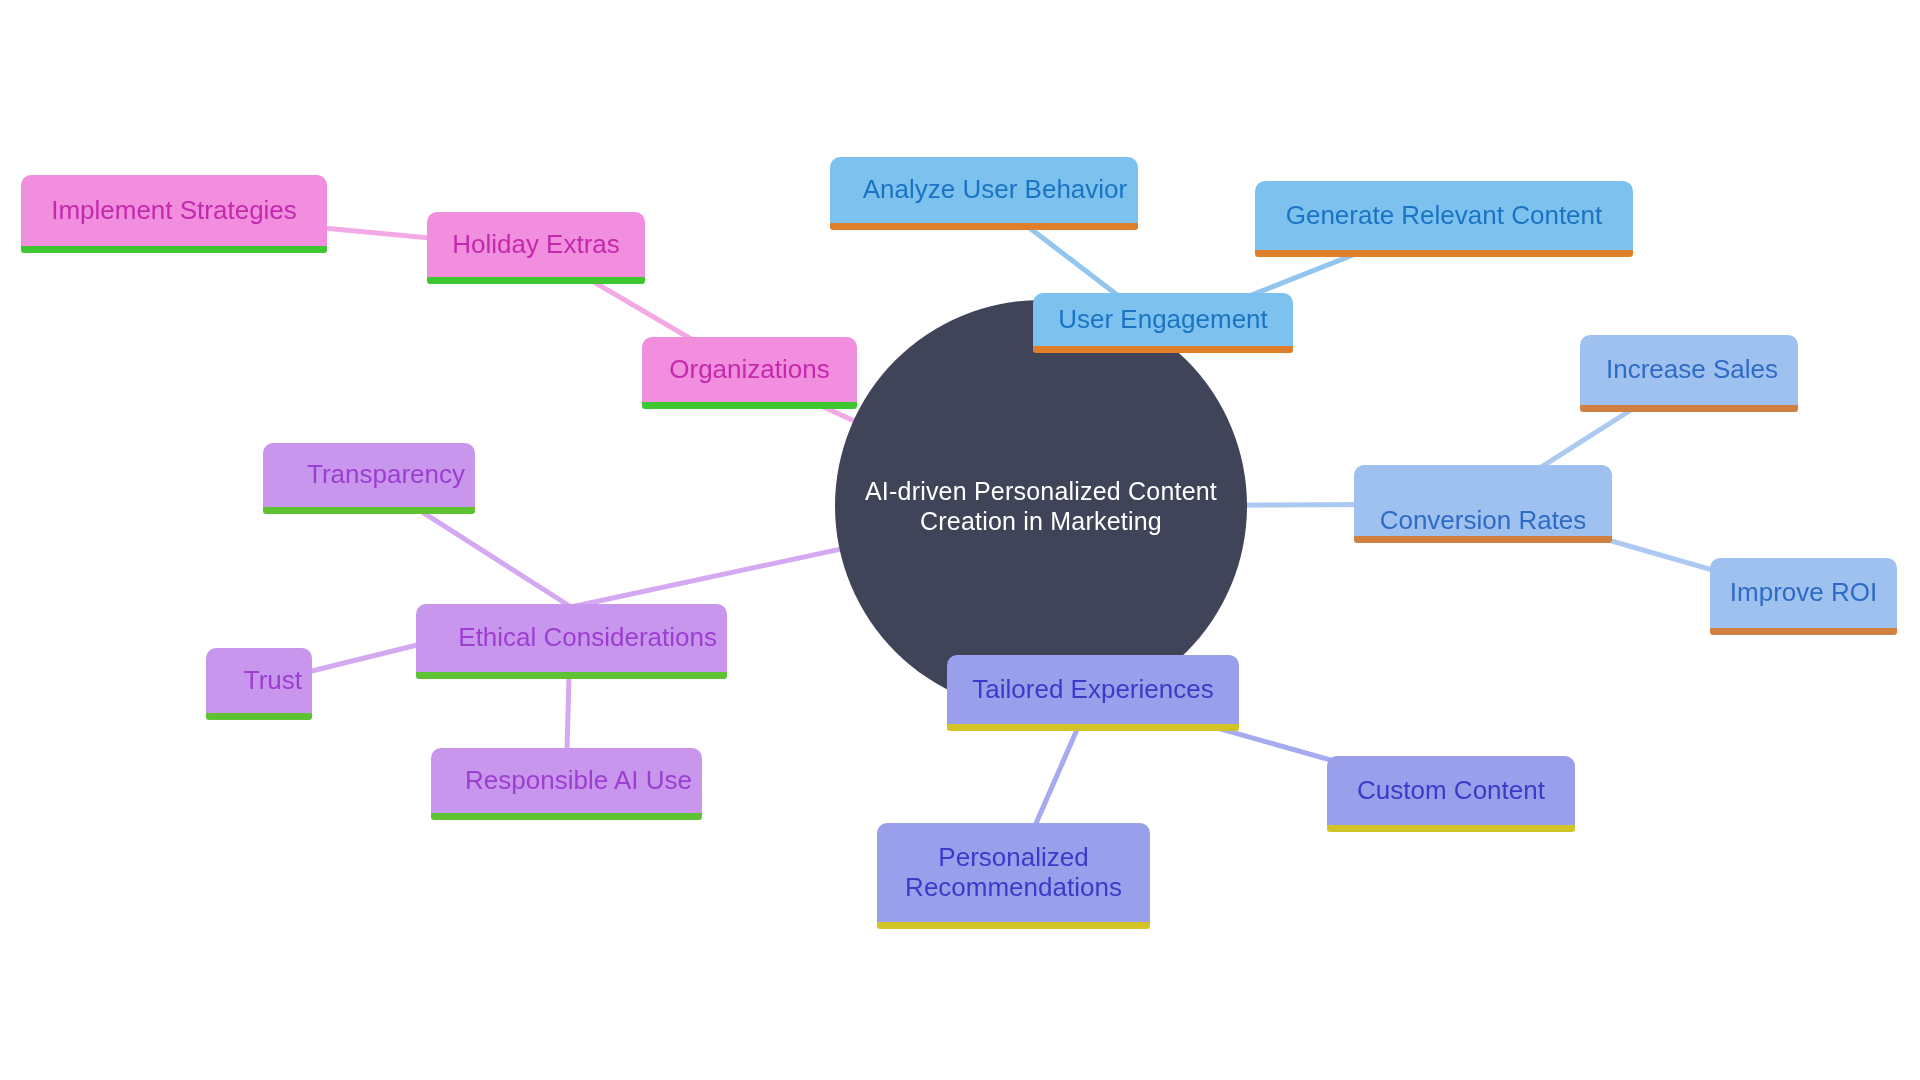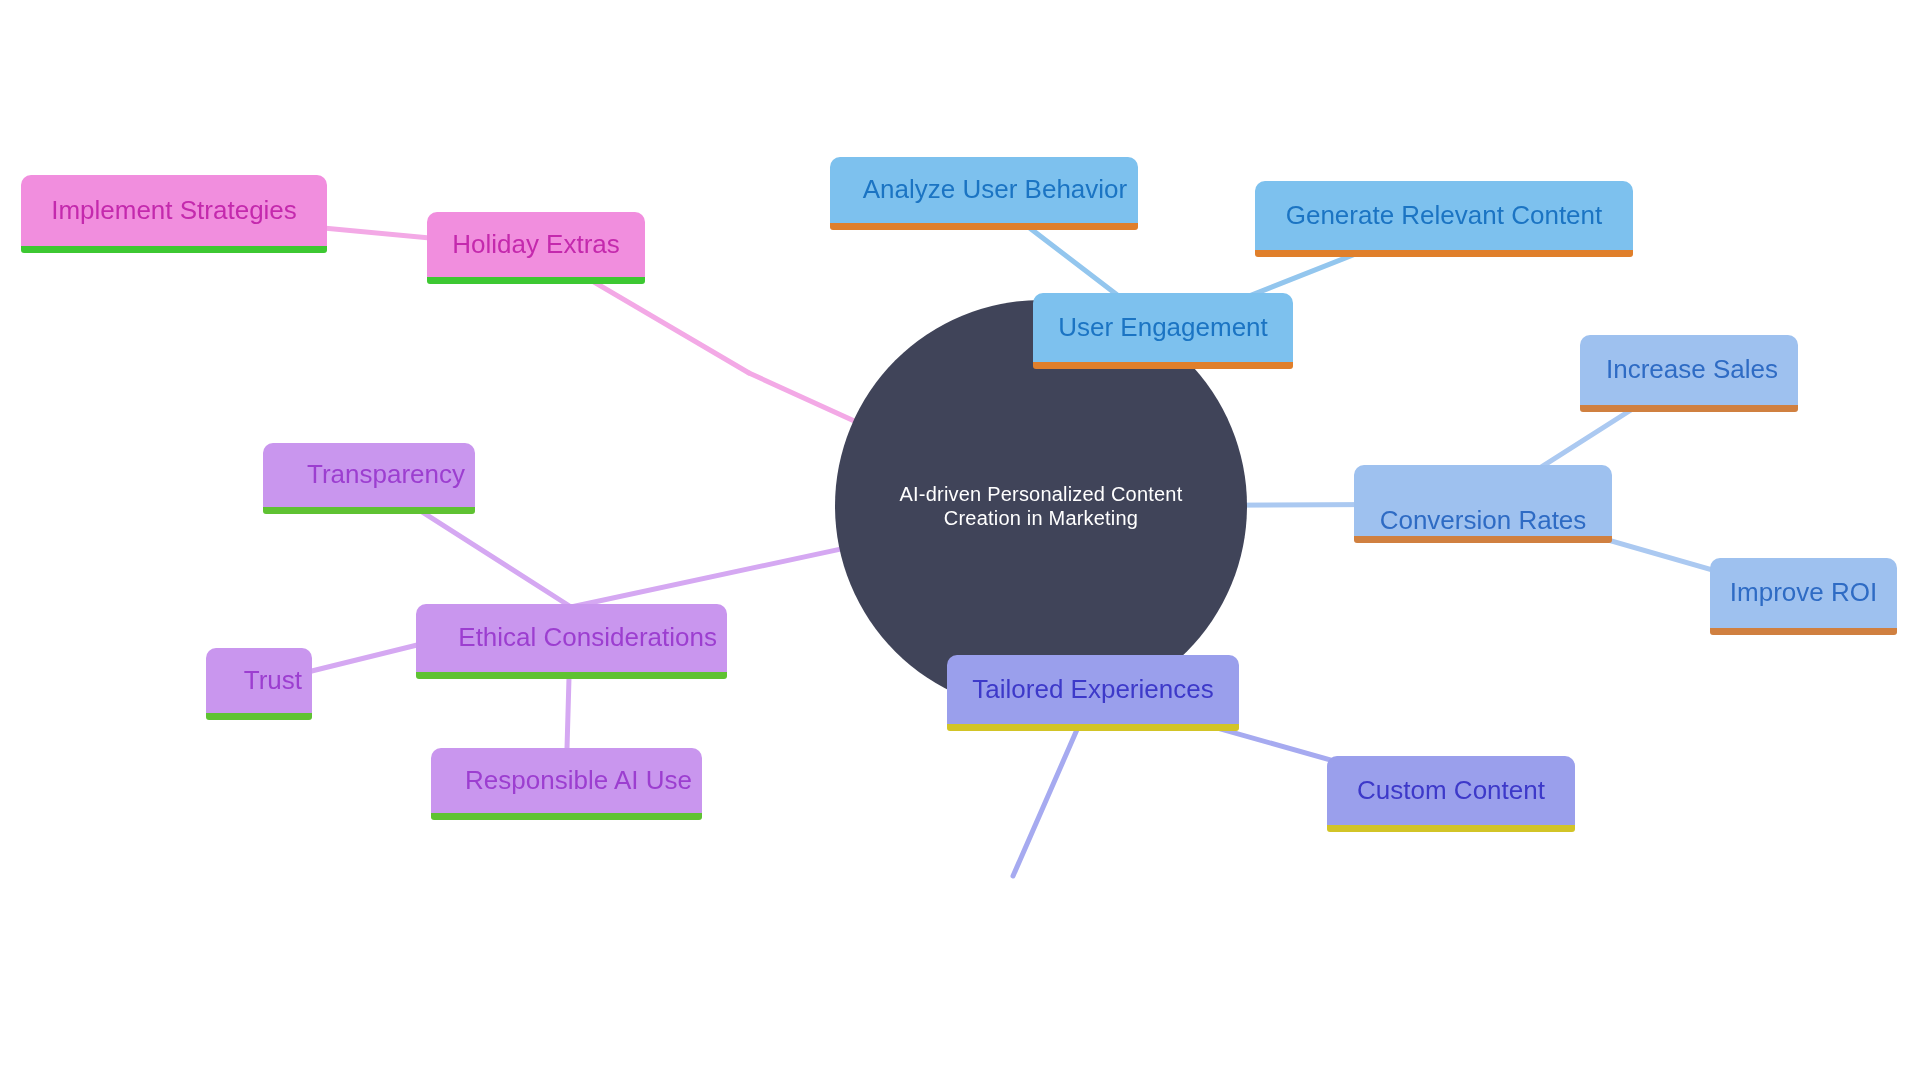--- a/index.html
+++ b/index.html
@@ -23,42 +23,42 @@
     position:absolute;z-index:2;
     left:835px;top:300px;width:412px;height:412px;
     border-radius:50%;
     background:var(--center-fill);
     color:var(--center-text);
     display:flex;align-items:center;justify-content:center;
     text-align:center;
   }
   .center-circle .center-label{
     max-width:360px;
-    font-size:20px;line-height:1.22;font-weight:400;
+    font-size:25px;line-height:1.22;font-weight:400;
     letter-spacing:.2px;
   }
 
   .node{
     position:absolute;z-index:3;
     display:flex;align-items:center;justify-content:center;
     text-align:center;
     box-sizing:border-box;
     border-radius:10px 10px 3px 3px;
     font-size:26px;font-weight:500;
     line-height:1.15;
     padding:0 10px;
   }
   .b-engagement{background:var(--engagement-fill);color:var(--engagement-text);border-bottom:7px solid var(--engagement-underline);}
   .b-conversion{background:var(--conversion-fill);color:var(--conversion-text);border-bottom:7px solid var(--conversion-underline);}
   .b-tailored{background:var(--tailored-fill);color:var(--tailored-text);border-bottom:7px solid var(--tailored-underline);}
   .b-ethical{background:var(--ethical-fill);color:var(--ethical-text);border-bottom:7px solid var(--ethical-underline);justify-content:flex-end;}
   .b-organizations{background:var(--organizations-fill);color:var(--organizations-text);border-bottom:7px solid var(--organizations-underline);}
 
   
-  #n-user-engagement{left:1033px;top:293px;width:260px;height:76px;}
+  #n-user-engagement{left:1033px;top:293px;width:260px;height:60px;}
   #n-analyze{left:830px;top:157px;width:308px;height:73px;padding-left:32px;}
   #n-generate{left:1255px;top:181px;width:378px;height:76px;}
   #n-conversion-rates{left:1354px;top:465px;width:258px;height:78px;align-items:flex-end;}
   #n-increase-sales{left:1580px;top:335px;width:218px;height:77px;padding-left:16px;}
   #n-improve-roi{left:1710px;top:558px;width:187px;height:77px;}
   #n-tailored{left:947px;top:655px;width:292px;height:76px;}
   #n-custom-content{left:1327px;top:756px;width:248px;height:76px;align-items:center;}
   #n-personalized-recs{left:877px;top:823px;width:273px;height:106px;}
   #n-ethical{left:416px;top:572px;width:311px;height:75px;margin-top:32px;}
   #n-transparency{left:263px;top:443px;width:212px;height:71px;}
@@ -120,34 +120,40 @@
   <div id="n-improve-roi" class="node b-conversion">
     <span>Improve ROI</span>
   </div>
 
   <div id="n-tailored" class="node b-tailored">
     <span>Tailored Experiences</span>
   </div>
   <div id="n-custom-content" class="node b-tailored">
     <span>Custom Content</span>
   </div>
+  <div id="n-personalized-recs" class="node b-tailored">
+    <span>Personalized Recommendations</span>
+  </div>
 
   <div id="n-ethical" class="node b-ethical">
     <span>Ethical Considerations</span>
   </div>
   <div id="n-transparency" class="node b-ethical">
     <span>Transparency</span>
   </div>
   <div id="n-trust" class="node b-ethical">
     <span>Trust</span>
   </div>
   <div id="n-responsible" class="node b-ethical">
     <span>Responsible AI Use</span>
   </div>
 
+  <div id="n-organizations" class="node b-organizations">
+    <span>Organizations</span>
+  </div>
   <div id="n-holiday" class="node b-organizations">
     <span>Holiday Extras</span>
   </div>
   <div id="n-implement" class="node b-organizations">
     <span>Implement Strategies</span>
   </div>
 
 </div>
 
 </body></html>

